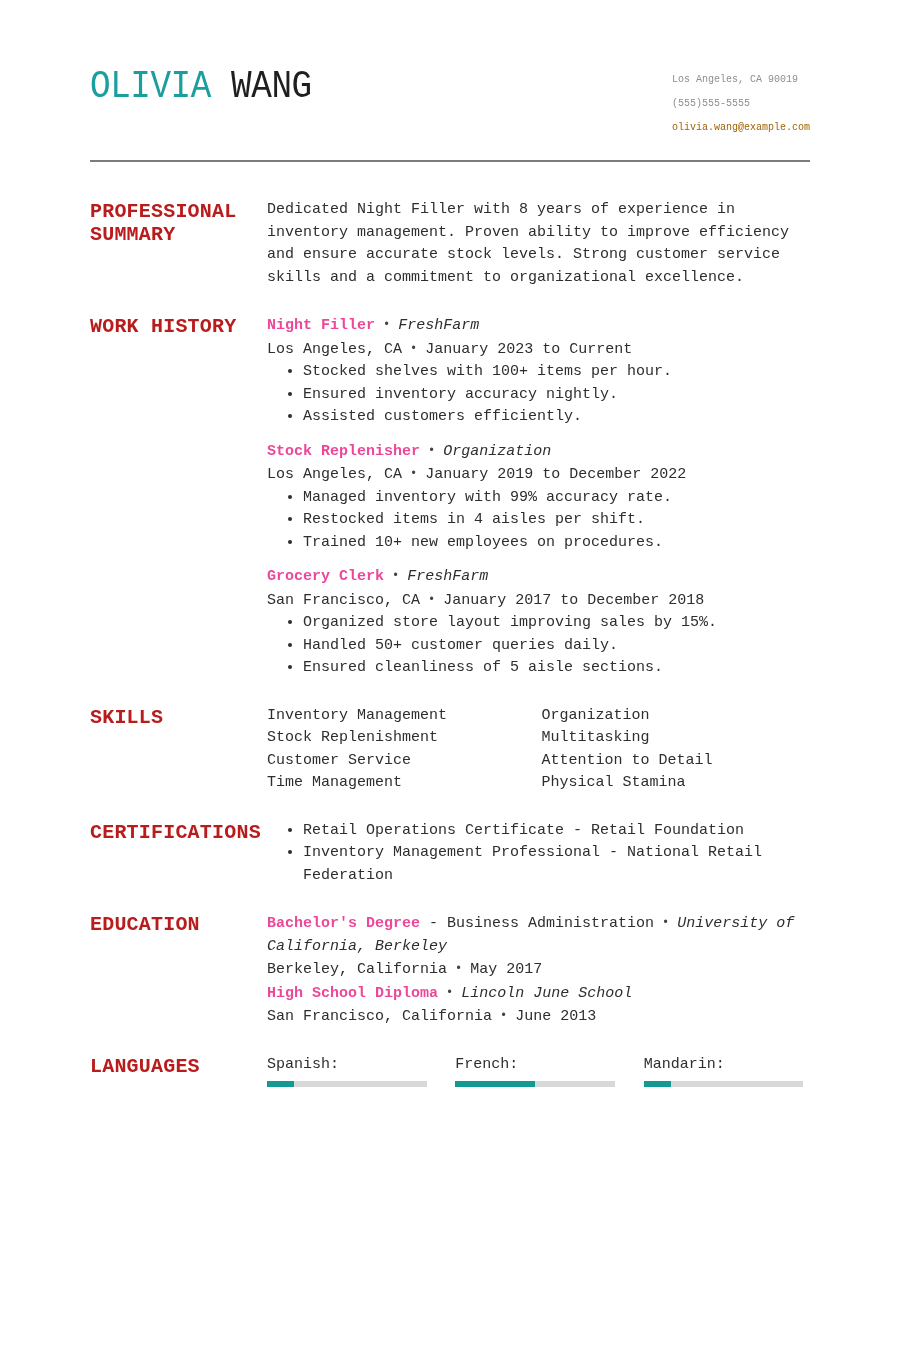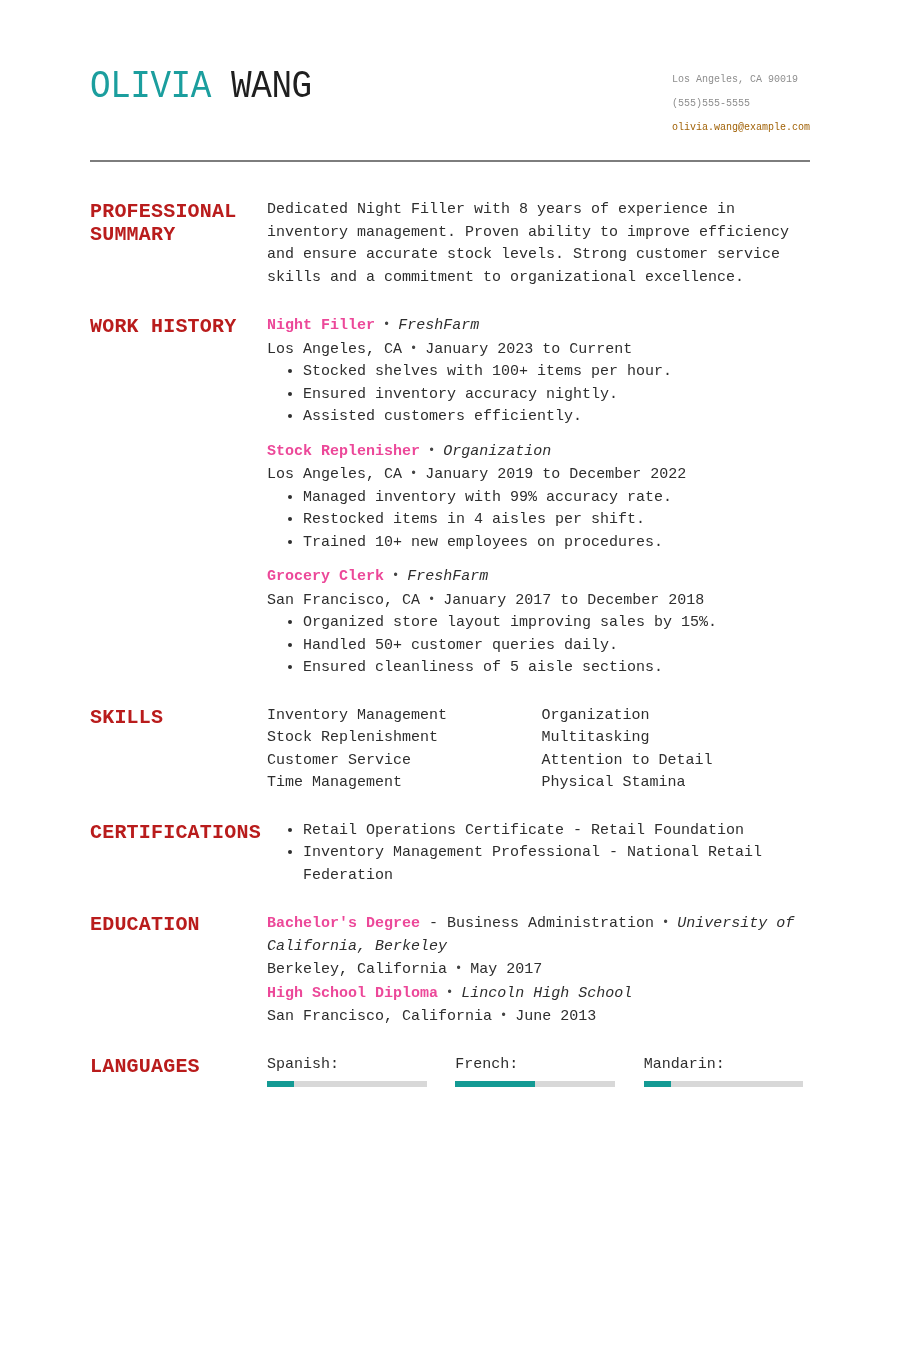--- a/index.html
+++ b/index.html
@@ -147,21 +147,21 @@
       <div class="section">
         <div class="sec-label">EDUCATION</div>
         <div class="sec-body">
 
           <div class="edu">
             <div><span class="bold">Bachelor's Degree</span> <span>- Business Administration</span><span class="sep">•</span><span class="italic">University of California, Berkeley</span></div>
             <div><span>Berkeley, California</span><span class="sep">•</span><span>May 2017</span></div>
           </div>
 
           <div class="edu">
-            <div><span class="bold">High School Diploma</span><span></span><span class="sep">•</span><span class="italic">Lincoln High School</span></div>
+            <div><span class="bold">High School Diploma</span><span></span><span class="sep">•</span><span class="italic">Lincoln June School</span></div>
             <div><span>San Francisco, California</span><span class="sep">•</span><span>June 2013</span></div>
           </div>
 
         </div>
       </div>
 
       <div class="section">
         <div class="sec-label">LANGUAGES</div>
         <div class="sec-body lang-grid">
 

